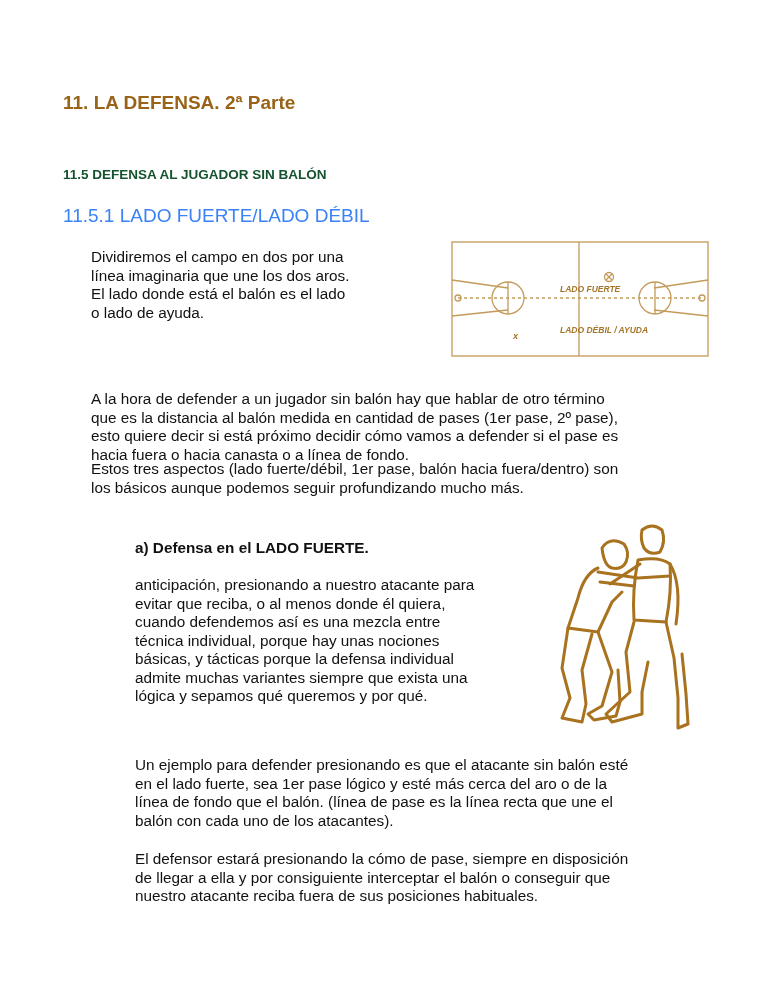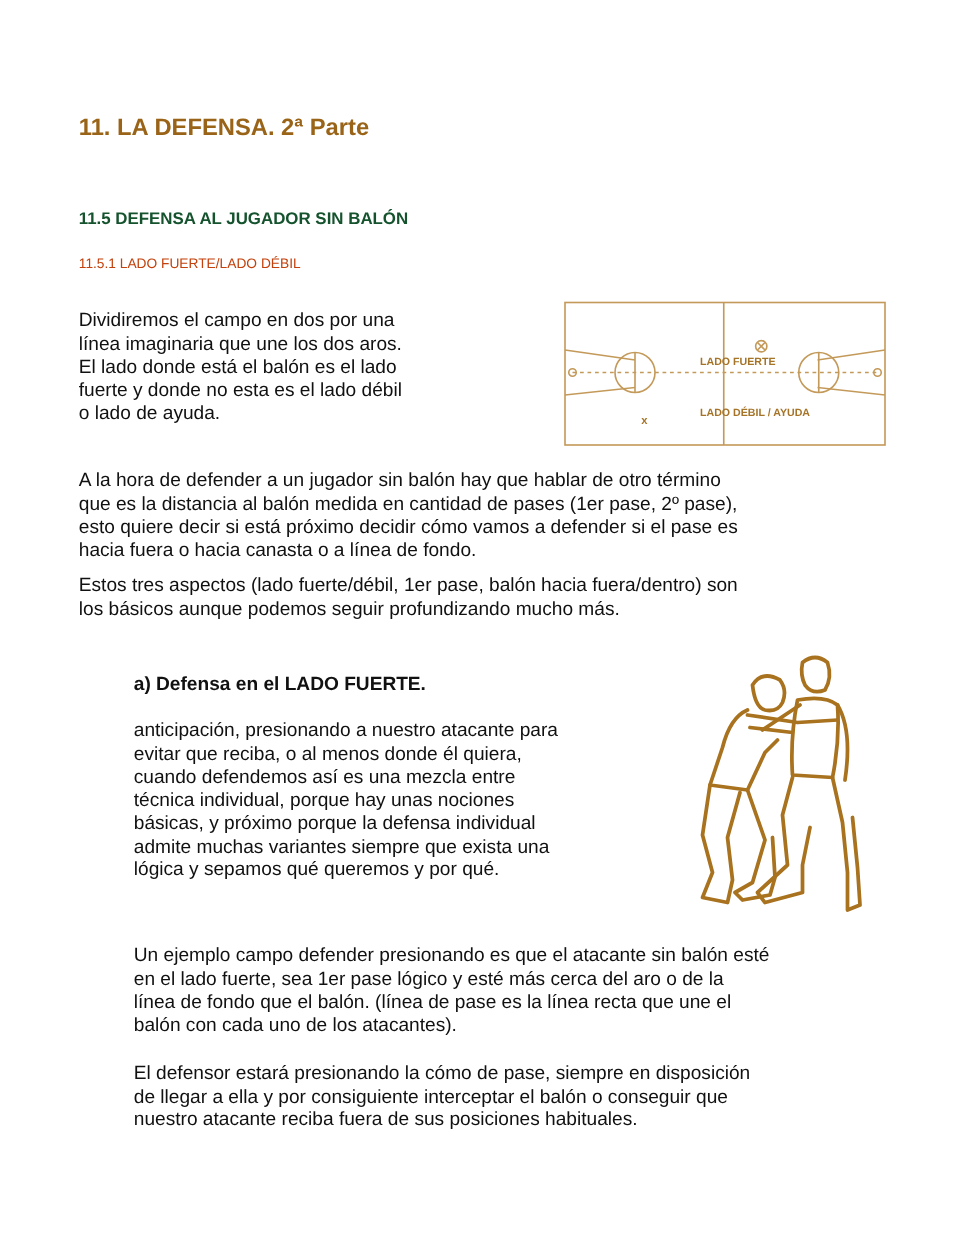--- a/index.html
+++ b/index.html
@@ -1,44 +1,43 @@
 <!DOCTYPE html>
 <html><head>
 <meta charset="utf-8">
 <style>
   html, body { margin:0; padding:0; background:#ffffff; }
   body { width:768px; height:994px; position:relative; overflow:hidden;
          font-family:"Liberation Sans", sans-serif; color:#111; }
   .abs { position:absolute; }
   .h1 { left:63px; top:92px; font-size:19px; font-weight:bold; color:#9a6418; white-space:nowrap; }
   .h2 { left:63px; top:167px; font-size:13.5px; font-weight:bold; color:#14532d; white-space:nowrap; }
-  .h3 { left:63px; top:205px; font-size:11px; color:#c2410c; white-space:nowrap; }
-  .p { font-size:15.3px; line-height:18.5px; color:#111; }
+  .h3 { left:63px; top:205px; font-size:19px; color:#3b82f6; white-space:nowrap; }
+  .p { font-size:15.3px; line-height:18.5px; color:#111;margin-left:28px; }
   .p span { display:block; white-space:nowrap; }
   .bold { font-weight:bold; }
   svg { display:block; }
 </style>
 </head>
 <body>
 
 <div>
 
   <div class="abs h1">11.  LA DEFENSA. 2ª Parte</div>
   <div class="abs h2">11.5 DEFENSA AL JUGADOR SIN BALÓN</div>
   <div class="abs h3">11.5.1 LADO FUERTE/LADO DÉBIL</div>
 
   <div class="abs p" style="left:63px; top:248px;">
     <span>Dividiremos el campo en dos por una</span>
     <span>línea imaginaria que une los dos aros.</span>
     <span>El lado donde está el balón es el lado</span>
-    <span>fuerte y donde no esta es el lado débil</span>
     <span>o lado de ayuda.</span>
   </div>
 
-  <div class="abs" style="left:450px; top:240px; width:260px; height:120px;">
+  <div class="abs" style="left:450px; top:240px; width:260px; height:120px;font-style:italic;">
     <svg width="260" height="120" viewBox="0 0 260 120">
       <g stroke="#c49a5a" stroke-width="1.3" fill="none">
         <rect x="2" y="2" width="256" height="114"></rect>
         <line x1="129" y1="2" x2="129" y2="116"></line>
 
         <line x1="2" y1="40" x2="58" y2="48"></line>
         <line x1="2" y1="76" x2="58" y2="70"></line>
         <circle cx="58" cy="58" r="16"></circle>
         <line x1="58" y1="42" x2="58" y2="74"></line>
         <circle cx="8" cy="58" r="3"></circle>
@@ -54,40 +53,40 @@
         <circle cx="159" cy="37" r="4.5"></circle>
         <line x1="156" y1="34" x2="162" y2="40"></line>
         <line x1="162" y1="34" x2="156" y2="40"></line>
       </g>
     </svg>
     <div class="abs" style="left:110px; top:44px; font-size:8.5px; font-weight:bold; color:#a57428; white-space:nowrap;">LADO FUERTE</div>
     <div class="abs" style="left:110px; top:85px; font-size:8.5px; font-weight:bold; color:#a57428; white-space:nowrap;">LADO DÉBIL / AYUDA</div>
     <div class="abs" style="left:63px; top:91px; font-size:9px; font-weight:bold; color:#a57428;">x</div>
   </div>
 
-  <div class="abs p" style="left:63px; top:376px;">
+  <div class="abs p" style="left:63px; top:390px;">
     <span>A la hora de defender a un jugador sin balón hay que hablar de otro término</span>
     <span>que es la distancia al balón medida en cantidad de pases (1er pase, 2º pase),</span>
     <span>esto quiere decir si está próximo decidir cómo vamos a defender si el pase es</span>
     <span>hacia fuera o hacia canasta o a línea de fondo.</span>
   </div>
 
   <div class="abs p" style="left:63px; top:460px;">
     <span>Estos tres aspectos (lado fuerte/débil, 1er pase, balón hacia fuera/dentro) son</span>
     <span>los básicos aunque podemos seguir profundizando mucho más.</span>
   </div>
 
   <div class="abs p bold" style="left:107px; top:539px;">a) Defensa en el LADO FUERTE.</div>
 
   <div class="abs p" style="left:107px; top:576px;">
     <span>anticipación, presionando a nuestro atacante para</span>
     <span>evitar que reciba, o al menos donde él quiera,</span>
     <span>cuando defendemos así es una mezcla entre</span>
     <span>técnica individual, porque hay unas nociones</span>
-    <span>básicas, y próximo porque la defensa individual</span>
+    <span>básicas, y tácticas porque la defensa individual</span>
     <span>admite muchas variantes siempre que exista una</span>
     <span>lógica y sepamos qué queremos y por qué.</span>
   </div>
 
   <div class="abs" style="left:540px; top:520px; width:150px; height:225px;">
     <svg width="150" height="225" viewBox="0 0 150 225">
       <g stroke="#a8721f" stroke-width="3" fill="none" stroke-linecap="round" stroke-linejoin="round">
 
         <path d="M62 28 q8 -12 22 -4 q6 8 2 18 q-4 8 -14 6 q-8 -2 -10 -20z"></path>
 
@@ -106,21 +105,21 @@
         <path d="M100 44 l-30 20"></path>
         <path d="M130 44 q12 20 6 60"></path>
 
         <path d="M94 102 l-8 30 l4 40 l-24 22 l6 8 l30 -8 l0 -22 l6 -30"></path>
         <path d="M126 102 l8 36 l4 40 l0 30 l10 -4 l-2 -30 l-4 -40"></path>
       </g>
     </svg>
   </div>
 
   <div class="abs p" style="left:107px; top:756px;">
-    <span>Un ejemplo campo defender presionando es que el atacante sin balón esté</span>
+    <span>Un ejemplo para defender presionando es que el atacante sin balón esté</span>
     <span>en el lado fuerte, sea 1er pase lógico y esté más cerca del aro o de la</span>
     <span>línea de fondo que el balón. (línea de pase es la línea recta que une el</span>
     <span>balón con cada uno de los atacantes).</span>
   </div>
 
   <div class="abs p" style="left:107px; top:850px;">
     <span>El defensor estará presionando la cómo de pase, siempre en disposición</span>
     <span>de llegar a ella y por consiguiente interceptar el balón o conseguir que</span>
     <span>nuestro atacante reciba fuera de sus posiciones habituales.</span>
   </div>

